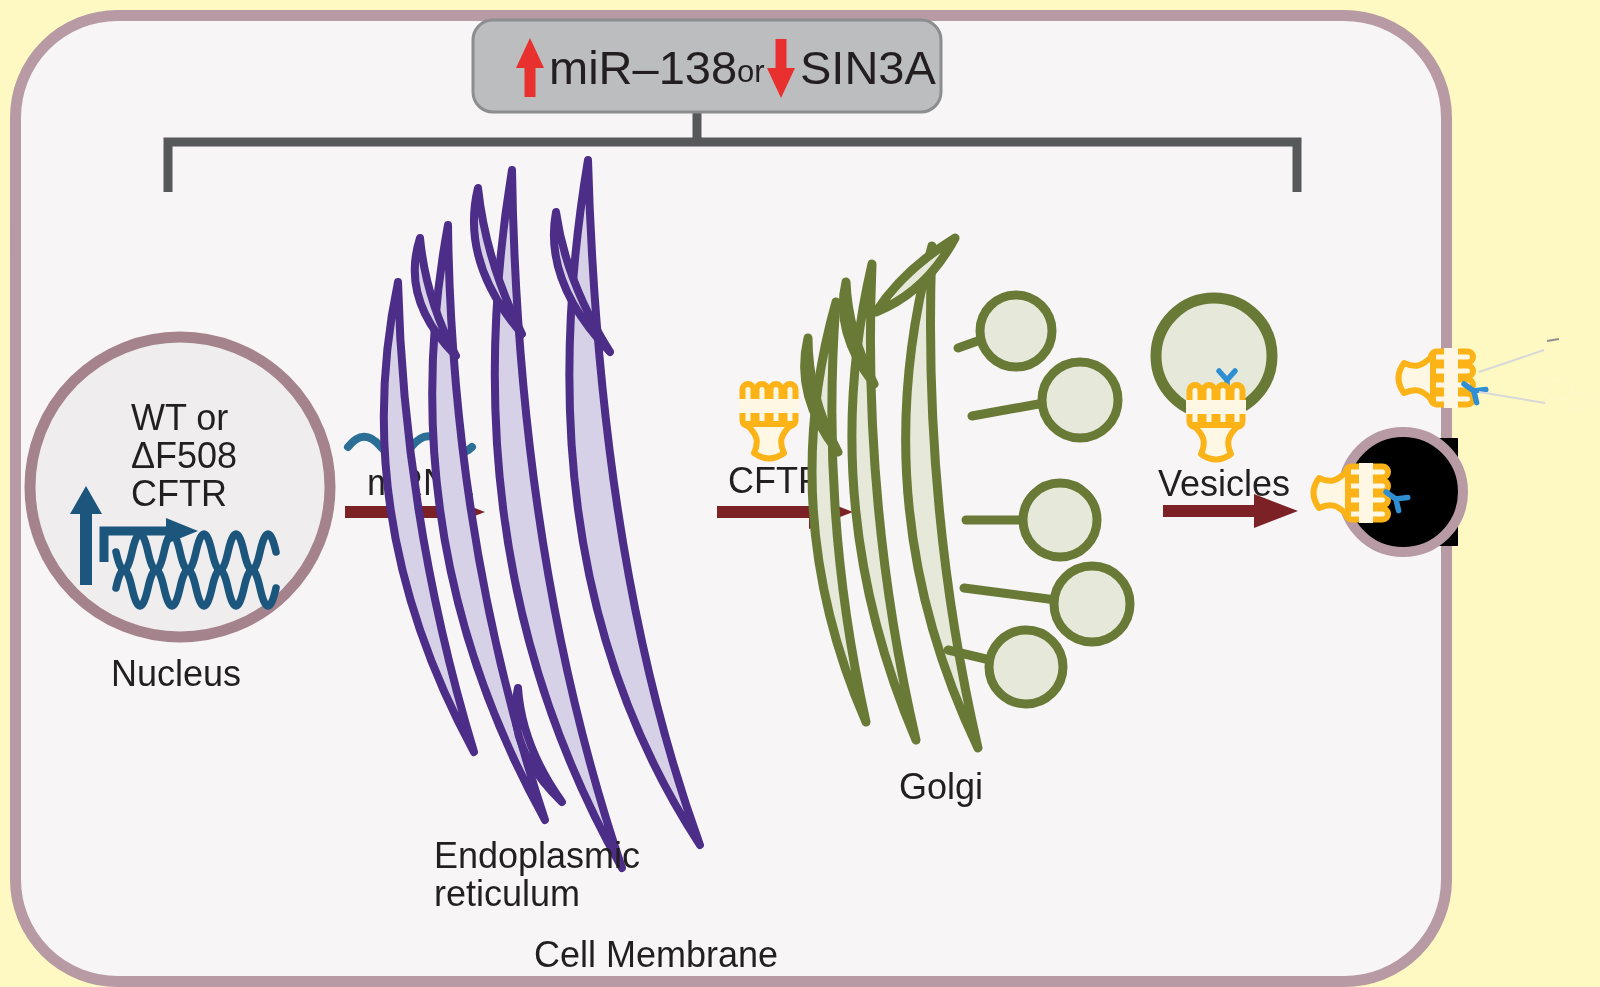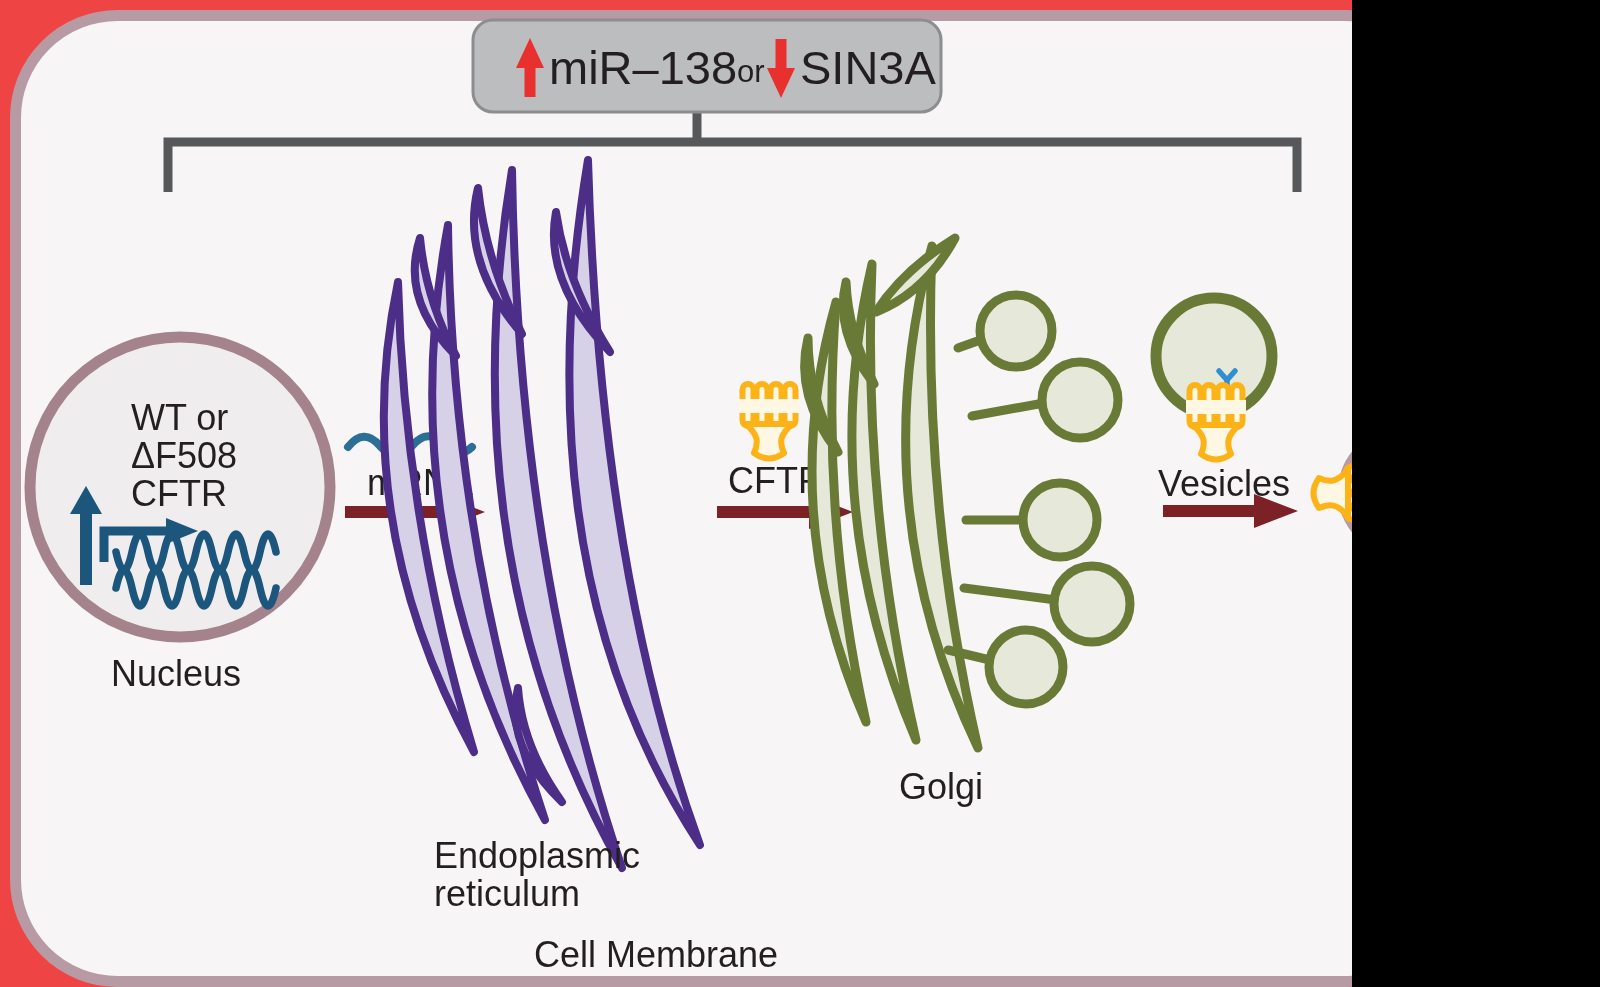--- a/index.html
+++ b/index.html
@@ -1,16 +1,16 @@
 <!DOCTYPE html>
 <html><head>
 <meta charset="utf-8">
 <style>
   html,body{margin:0;padding:0;background:#000;}
-  .stage{position:relative;width:1352px;height:987px;background:#ef4444;overflow:hidden;
+  .stage{position:relative;width:1600px;height:987px;background:#fef9c3;overflow:hidden;
          font-family:"Liberation Sans", sans-serif;}
   svg{display:block}
   text{fill:#231f20;}
   .lbl{font-size:36px;}
   .banner-text{font-size:47px;}
   .banner-or{font-size:31px;}
 </style>
 </head>
 <body>
 

